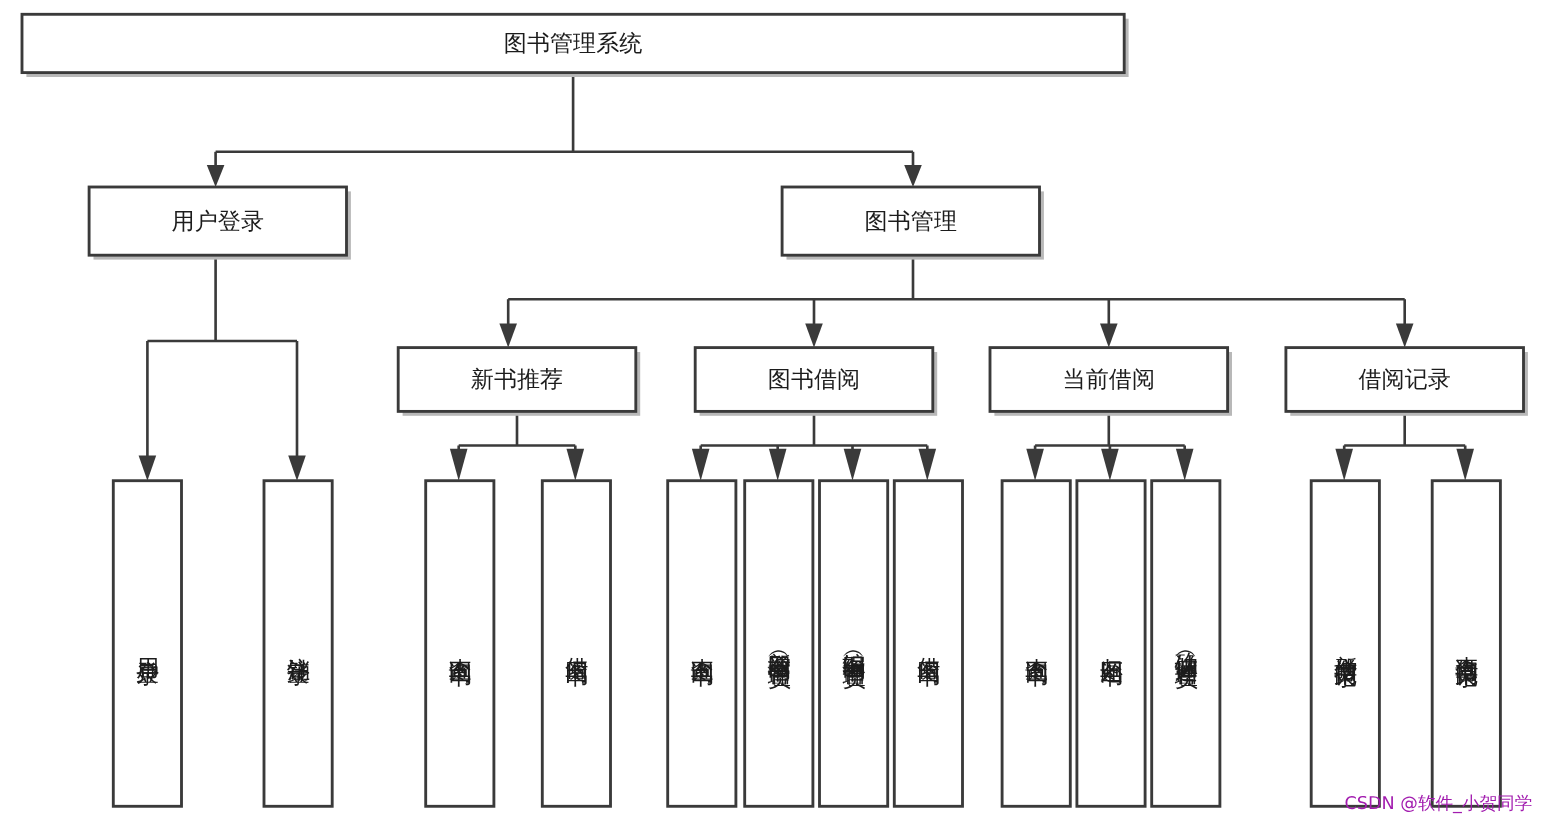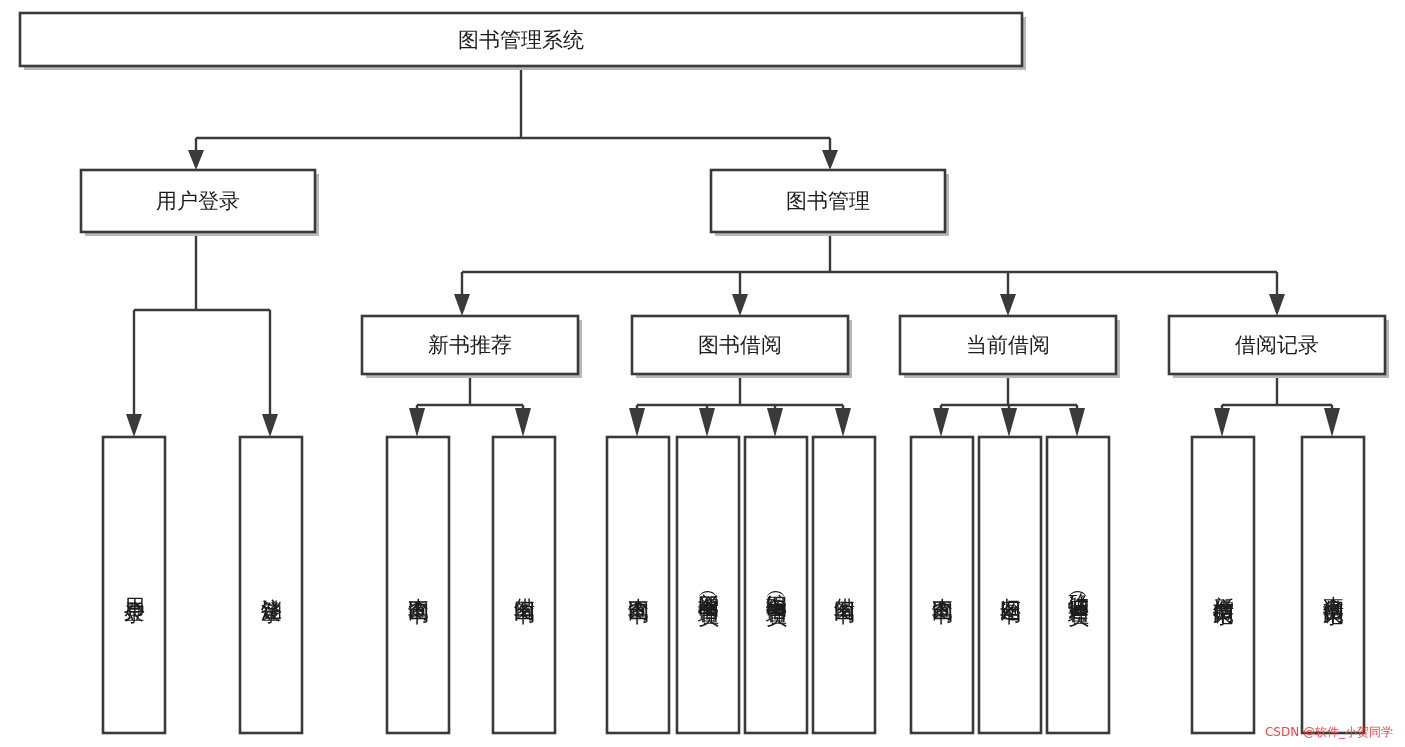--- a/index.html
+++ b/index.html
@@ -66,22 +66,22 @@
     color: #1c1c1c;
     letter-spacing: 2px;
     white-space: nowrap;
     text-align: center;
   }
   .watermark {
     position: absolute;
     right: 12px;
     bottom: 6px;
     font-family: "DejaVu Sans", "Liberation Sans", sans-serif;
-    font-size: 12px;
-    color: #ef4444;
+    font-size: 16px;
+    color: #a21caf;
     white-space: nowrap;
     user-select: none;
   }
 </style>
 </head>
 <body>
 
 <div id="diagram-root">
 
   <svg class="diagram-canvas" viewBox="0 0 1405 747">

